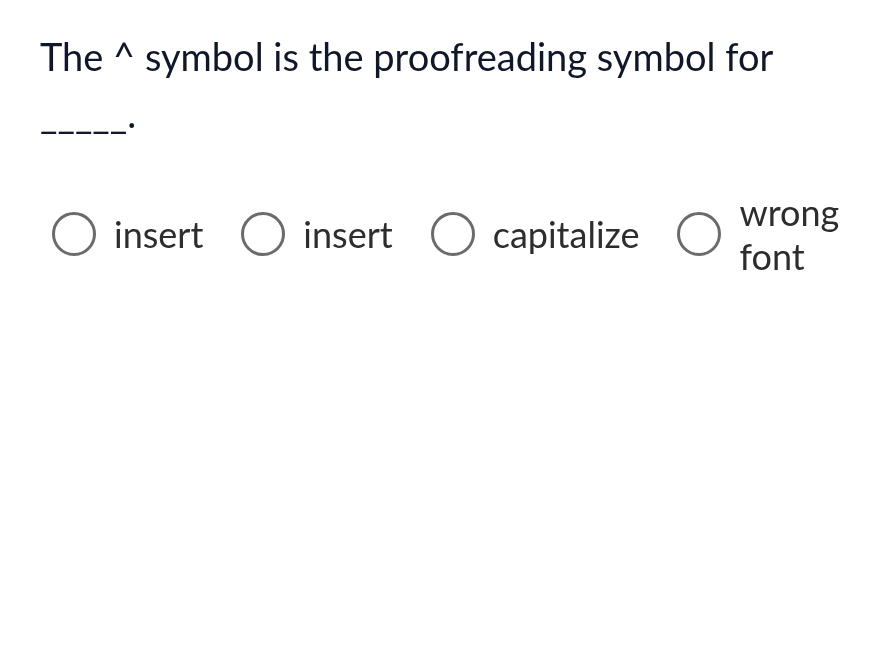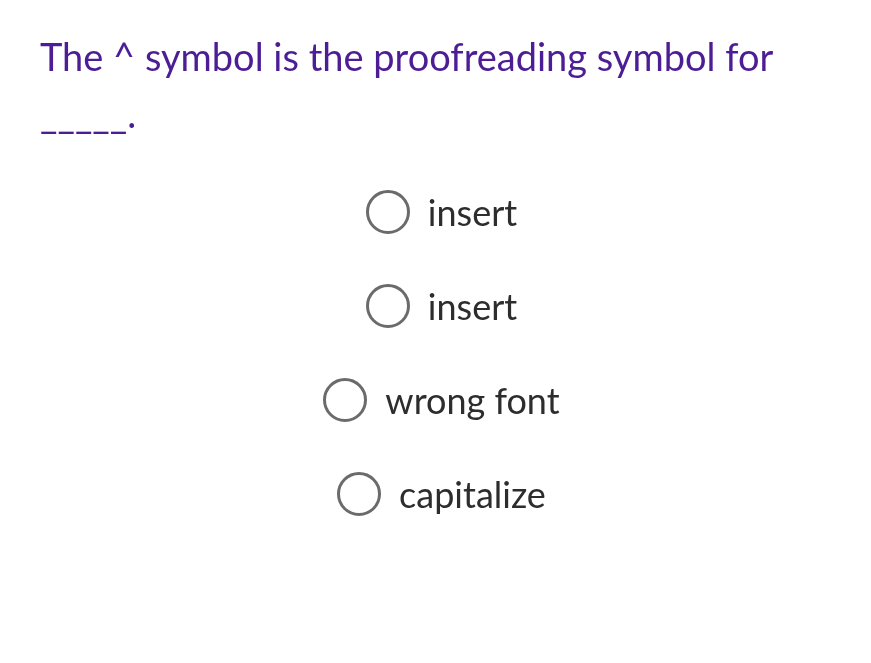--- a/index.html
+++ b/index.html
@@ -9,31 +9,30 @@
     }
     body {
       font-family: -apple-system, BlinkMacSystemFont, 'Segoe UI', 'Lato', sans-serif;
       background: #ffffff;
       width: 871px;
       height: 663px;
       padding: 28px 40px;
     }
     .question-text {
       font-size: 38px;
-      color: #4c1d95;
+      color: #0f172a;
       line-height: 1.5;
       margin-bottom: 48px;
       font-weight: 400;
     }
     .options {
       display: flex;
-      flex-direction: column;
-      gap: 50px;
+      flex-direction: row;
+      gap: 38px;
       padding-left: 12px;
-      align-items: center;
     }
     .option {
       display: flex;
       align-items: center;
       gap: 18px;
       cursor: pointer;
     }
     .radio-circle {
       width: 44px;
       height: 44px;
@@ -57,19 +56,19 @@
   <div class="option">
     <div class="radio-circle"></div>
     <span class="option-label">insert</span>
   </div>
   <div class="option">
     <div class="radio-circle"></div>
     <span class="option-label">insert</span>
   </div>
   <div class="option">
     <div class="radio-circle"></div>
-    <span class="option-label">wrong font</span>
+    <span class="option-label">capitalize</span>
   </div>
   <div class="option">
     <div class="radio-circle"></div>
-    <span class="option-label">capitalize</span>
+    <span class="option-label">wrong font</span>
   </div>
 </div>
 
 </body></html>

